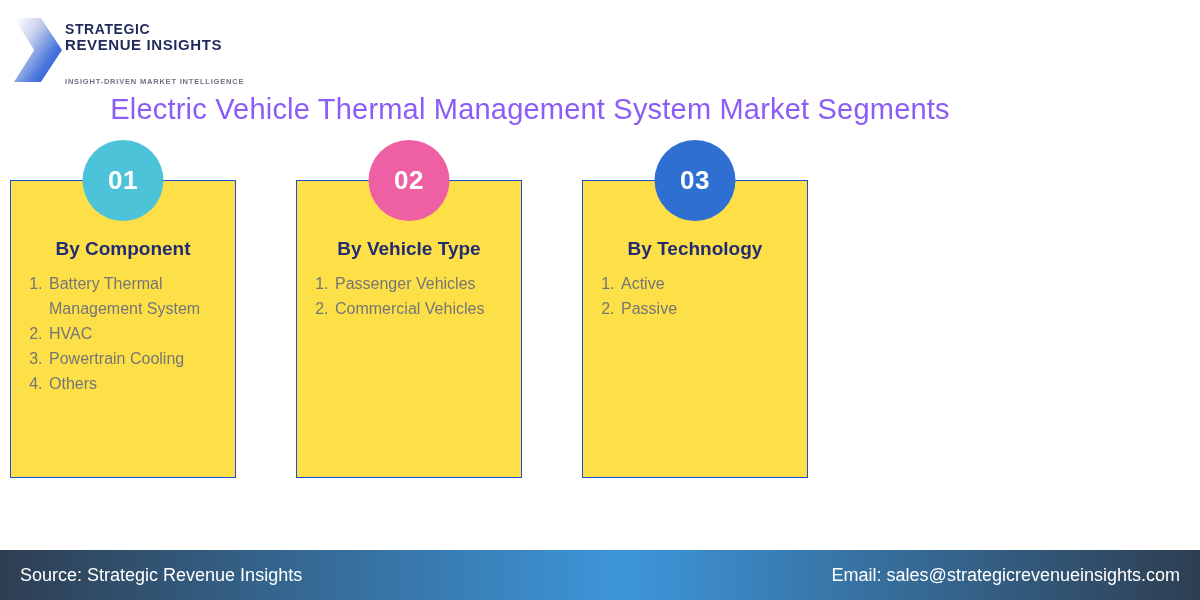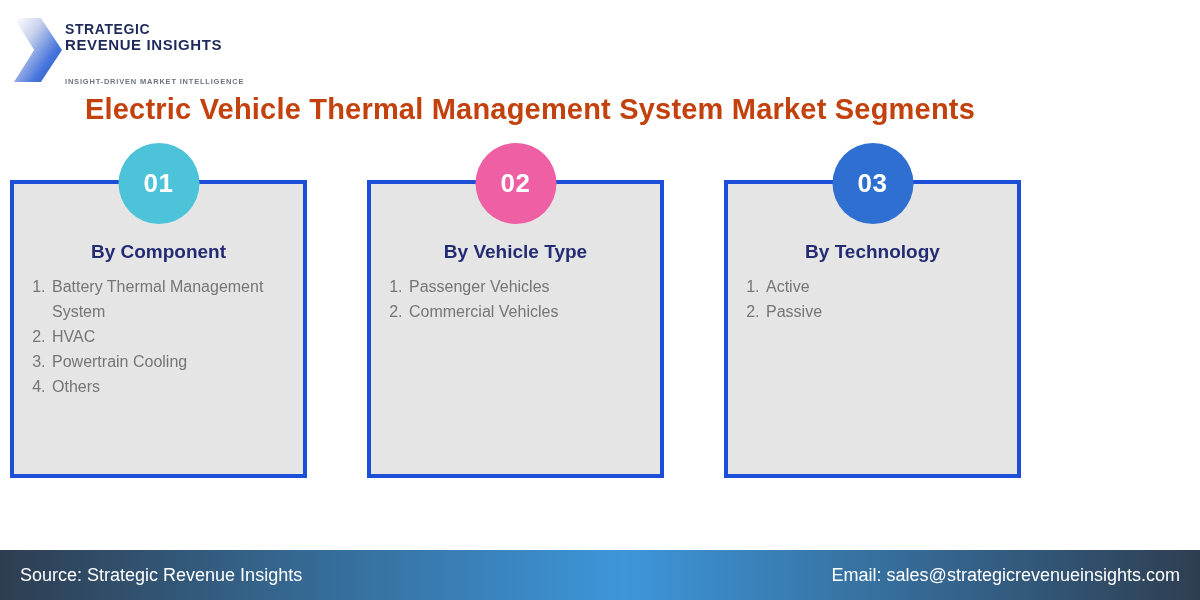--- a/index.html
+++ b/index.html
@@ -21,35 +21,35 @@
   }
   .logo-text { position: absolute; left: 51px; top: 8px; white-space: nowrap; }
   .logo-line1 { font-size: 14px; font-weight: bold; color: #1f2a5b; letter-spacing: 0.6px; line-height: 15px; }
   .logo-line2 { font-size: 15px; font-weight: bold; color: #1f2a5b; letter-spacing: 0.6px; line-height: 16px; }
   .logo-tagline { margin-top: 24px; font-size: 7.5px; font-weight: bold; color: #6d7480; letter-spacing: 0.8px; }
 
   
   .page-title {
     position: absolute; top: 93px; left: 0; width: 1060px;
     text-align: center;
-    font-size: 29px; font-weight: bold; color: #c2410c;
+    font-size: 29px; font-weight: normal; color: #8b5cf6;
     letter-spacing: 0.2px;
   }
 
   
   .cards {
     position: absolute; top: 180px; left: 10px;
     width: 1180px;
     display: flex; gap: 60px;
   }
   .card {
     position: relative;
-    width: 297px; height: 298px;
-    background: #e5e5e5;
-    border: 4px solid #1d4ed8;
+    width: 226px; height: 298px;
+    background: #fde047;
+    border: 1px solid #1d4ed8;
   }
   .badge {
     position: absolute; top: -41px; left: 50%;
     transform: translateX(-50%);
     width: 81px; height: 81px;
     border-radius: 50%;
     display: flex; align-items: center; justify-content: center;
     color: #ffffff; font-size: 26px; font-weight: bold;
     letter-spacing: 0.5px;
   }

